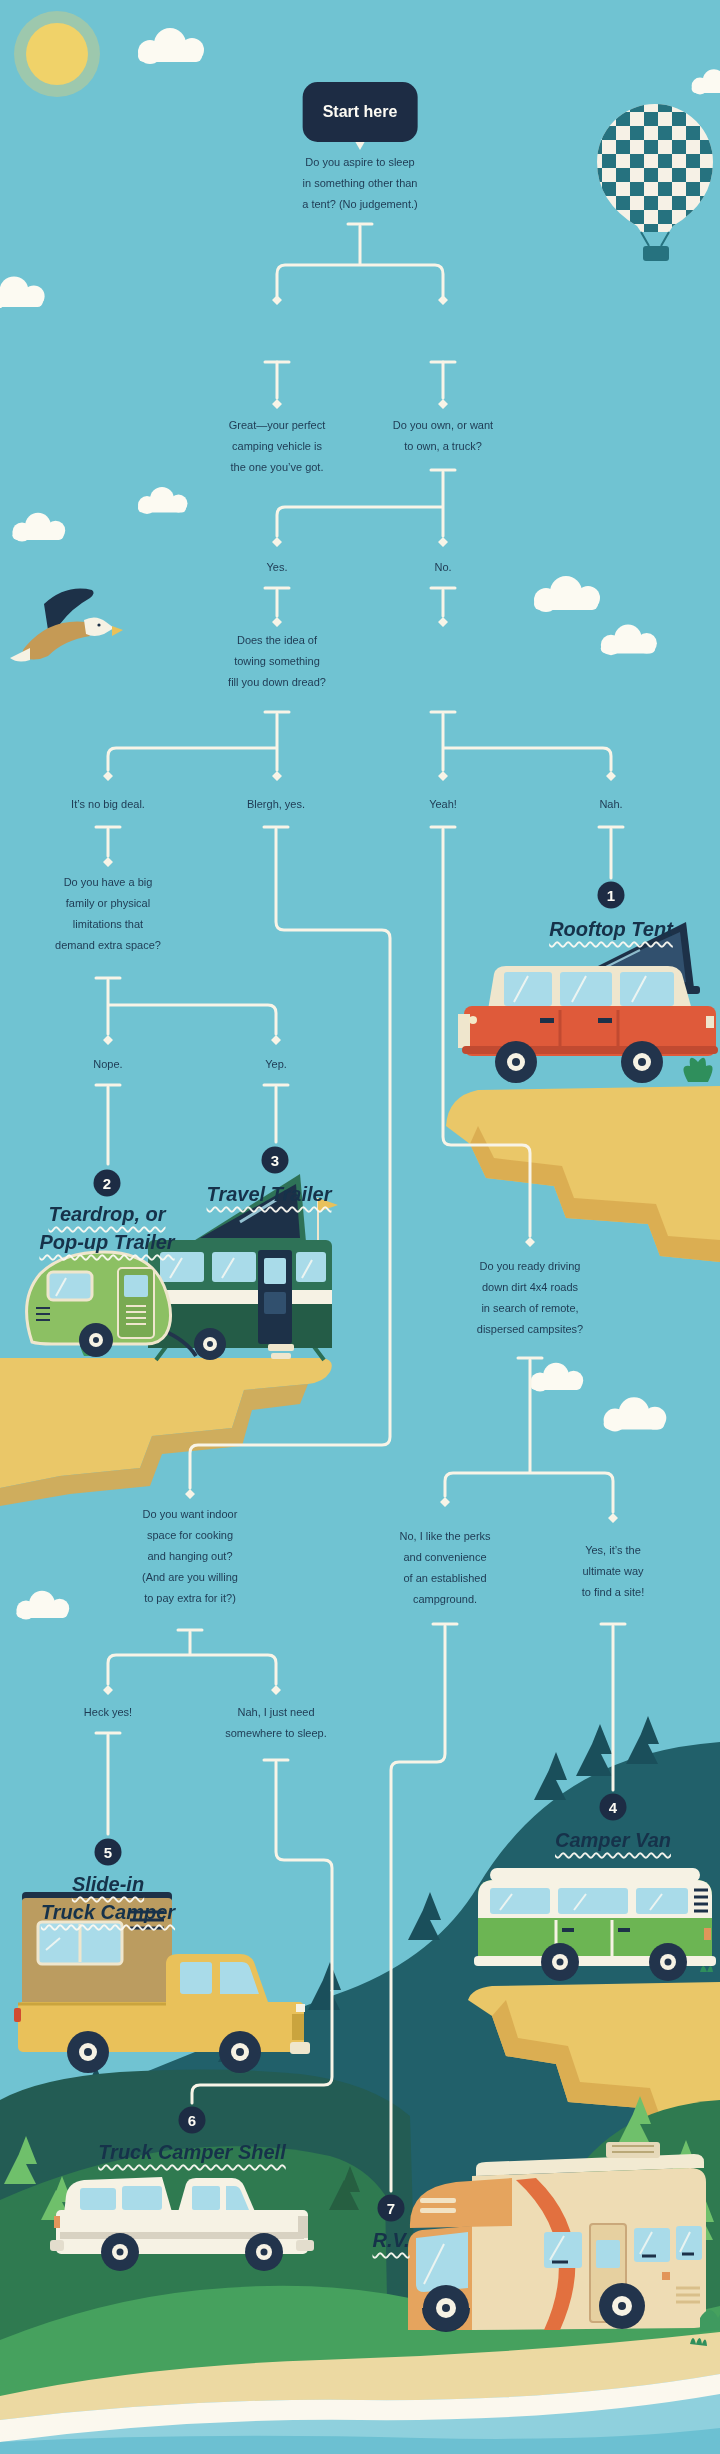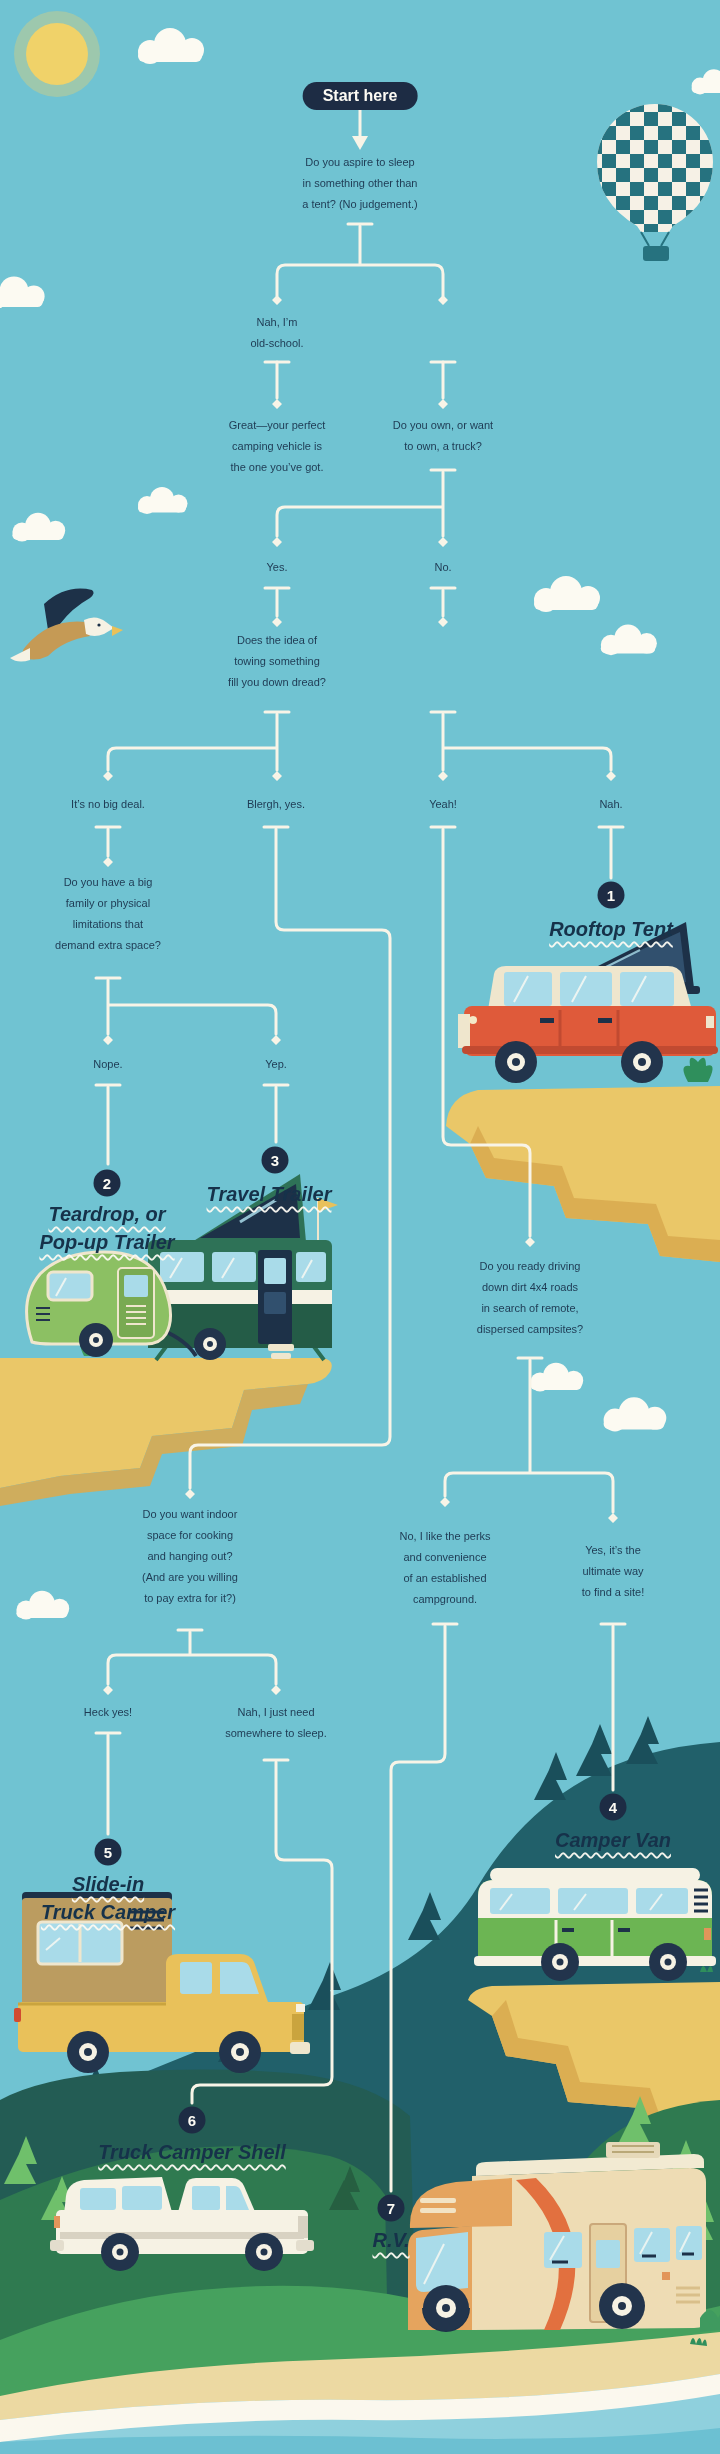--- a/index.html
+++ b/index.html
@@ -2,21 +2,21 @@
 <html><head>
 <meta charset="utf-8">
 <style>
   html,body{margin:0;padding:0;background:#555;}
   #canvas{position:relative;width:720px;height:2454px;background:#70c3d2;overflow:hidden;
           font-family:"Liberation Sans",sans-serif;}
   #art{position:absolute;left:0;top:0;}
   .node{position:absolute;transform:translateX(-50%);text-align:center;color:#1e3a53;
         font-size:11px;line-height:21px;white-space:pre-line;font-weight:500;width:240px;}
   .pill{position:absolute;transform:translateX(-50%);background:#1d2c44;color:#fdfbf4;
-        font-weight:bold;font-size:16px;line-height:16px;padding:6px 20px;border-radius:15px;}
+        font-weight:bold;font-size:16px;line-height:16px;padding:22px 20px;border-radius:15px;}
   .badge{position:absolute;transform:translate(-50%,-50%);width:27px;height:27px;border-radius:50%;
          background:#1d2c44;color:#fdfbf4;font-weight:bold;font-size:15px;display:flex;
          align-items:center;justify-content:center;}
   .rlabel{position:absolute;transform:translateX(-50%);text-align:center;color:#16324a;
           font-weight:bold;font-style:italic;font-size:20px;line-height:28px;white-space:pre-line;
           width:260px;text-decoration:underline wavy rgba(252,250,242,0.95);
           text-underline-offset:5px;text-decoration-thickness:2px;}
 </style>
 </head>
 <body>
@@ -387,22 +387,20 @@
              M445 1497 l5 5 -5 5 -5 -5 Z M613 1513 l5 5 -5 5 -5 -5 Z
              M108 1685 l5 5 -5 5 -5 -5 Z M276 1685 l5 5 -5 5 -5 -5 Z"></path>
   </g>
 </svg>
 
 <div class="pill" style="left:360px;top:82px">Start here</div>
 
 <div class="node" style="left:360px;top:152px">Do you aspire to sleep
 in something other than
 a tent? (No judgement.)</div>
-<div class="node" style="left:277px;top:312px">Nah, I’m
-old-school.</div>
 <div class="node" style="left:277px;top:415px">Great—your perfect
 camping vehicle is
 the one you’ve got.</div>
 <div class="node" style="left:443px;top:415px">Do you own, or want
 to own, a truck?</div>
 <div class="node" style="left:277px;top:557px">Yes.</div>
 <div class="node" style="left:443px;top:557px">No.</div>
 <div class="node" style="left:277px;top:630px">Does the idea of
 towing something
 fill you down dread?</div>

